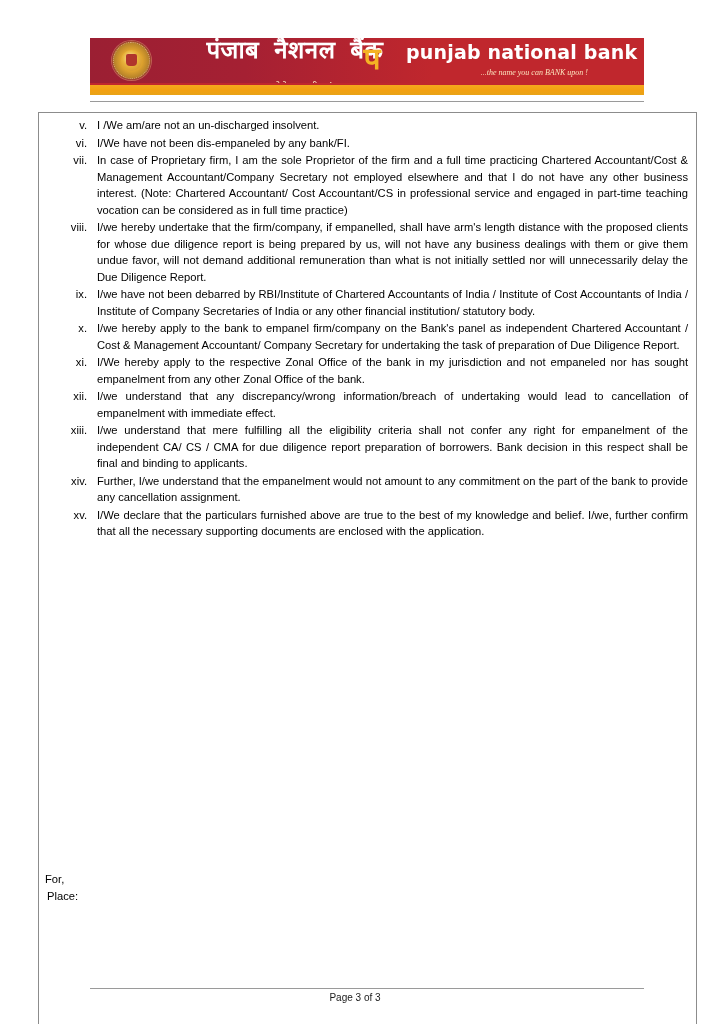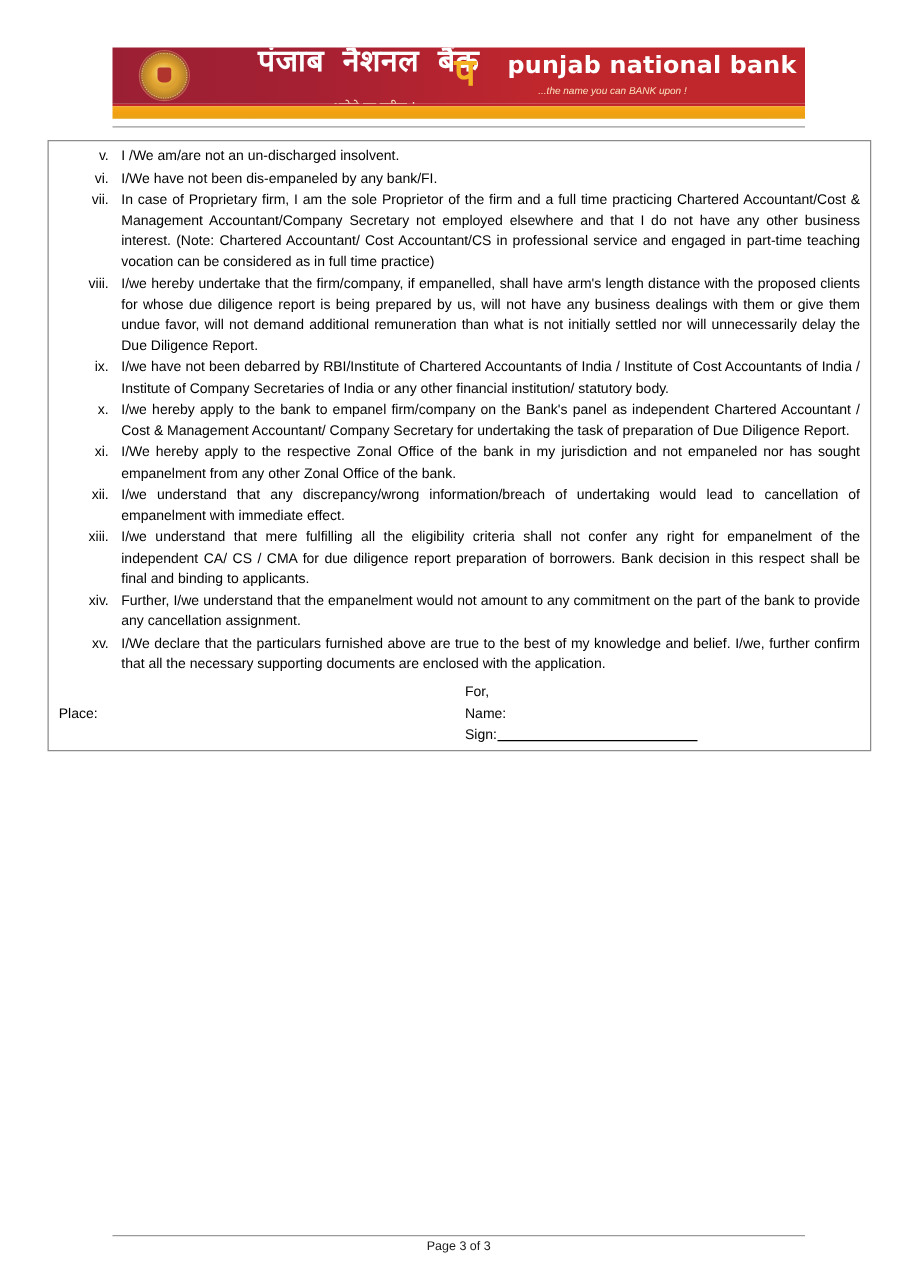--- a/index.html
+++ b/index.html
@@ -125,26 +125,26 @@
   .eng-main {
     font-family: "DejaVu Sans", sans-serif;
     font-size: 19px;
     font-weight: bold;
     color: #ffffff;
     letter-spacing: 0.2px;
     white-space: nowrap;
     margin-left: 14px;
   }
   .eng-sub {
-    font-family: Liberation Sans, sans-serif;
+    font-family: Liberation Serif, serif;
     font-size: 8px;
     font-style: italic;
     color: #fbe3bd;
     margin-top: 7px;
-    text-align: center;
+    text-align: right;
     padding-right: 4px;
     white-space: nowrap;
   }
 
   .header-rule {
     position: absolute;
     left: 90px;
     top: 101px;
     width: 554px;
     height: 1px;
@@ -184,21 +184,21 @@
   }
   .clause-text.nojust { text-align: left; }
 
   
   .sig-block {
     position: relative;
     margin-top: 6px;
     font-size: 11.2px;
     line-height: 17px;
   }
-  .sig-row { display: flex; }
+  .sig-row { display: flex; flex-direction: column; }
   .sig-left  { flex: 0 0 325px; padding-left: 2px; }
   .sig-right { flex: 1 1 auto; }
   .sig-underline {
     display: inline-block;
     width: 160px;
     border-bottom: 1px solid #000;
     height: 12px;
     vertical-align: -2px;
   }
 
@@ -206,21 +206,21 @@
   .footer-rule {
     position: absolute;
     left: 90px;
     top: 988px;
     width: 554px;
     height: 1px;
     background: #9a9a9a;
   }
   .footer-text {
     position: absolute;
-    left: 90px;
+    left: 78px;
     top: 992px;
     width: 554px;
     text-align: center;
     font-size: 10px;
     color: #1a1a1a;
   }
 </style>
 </head>
 <body>
 

